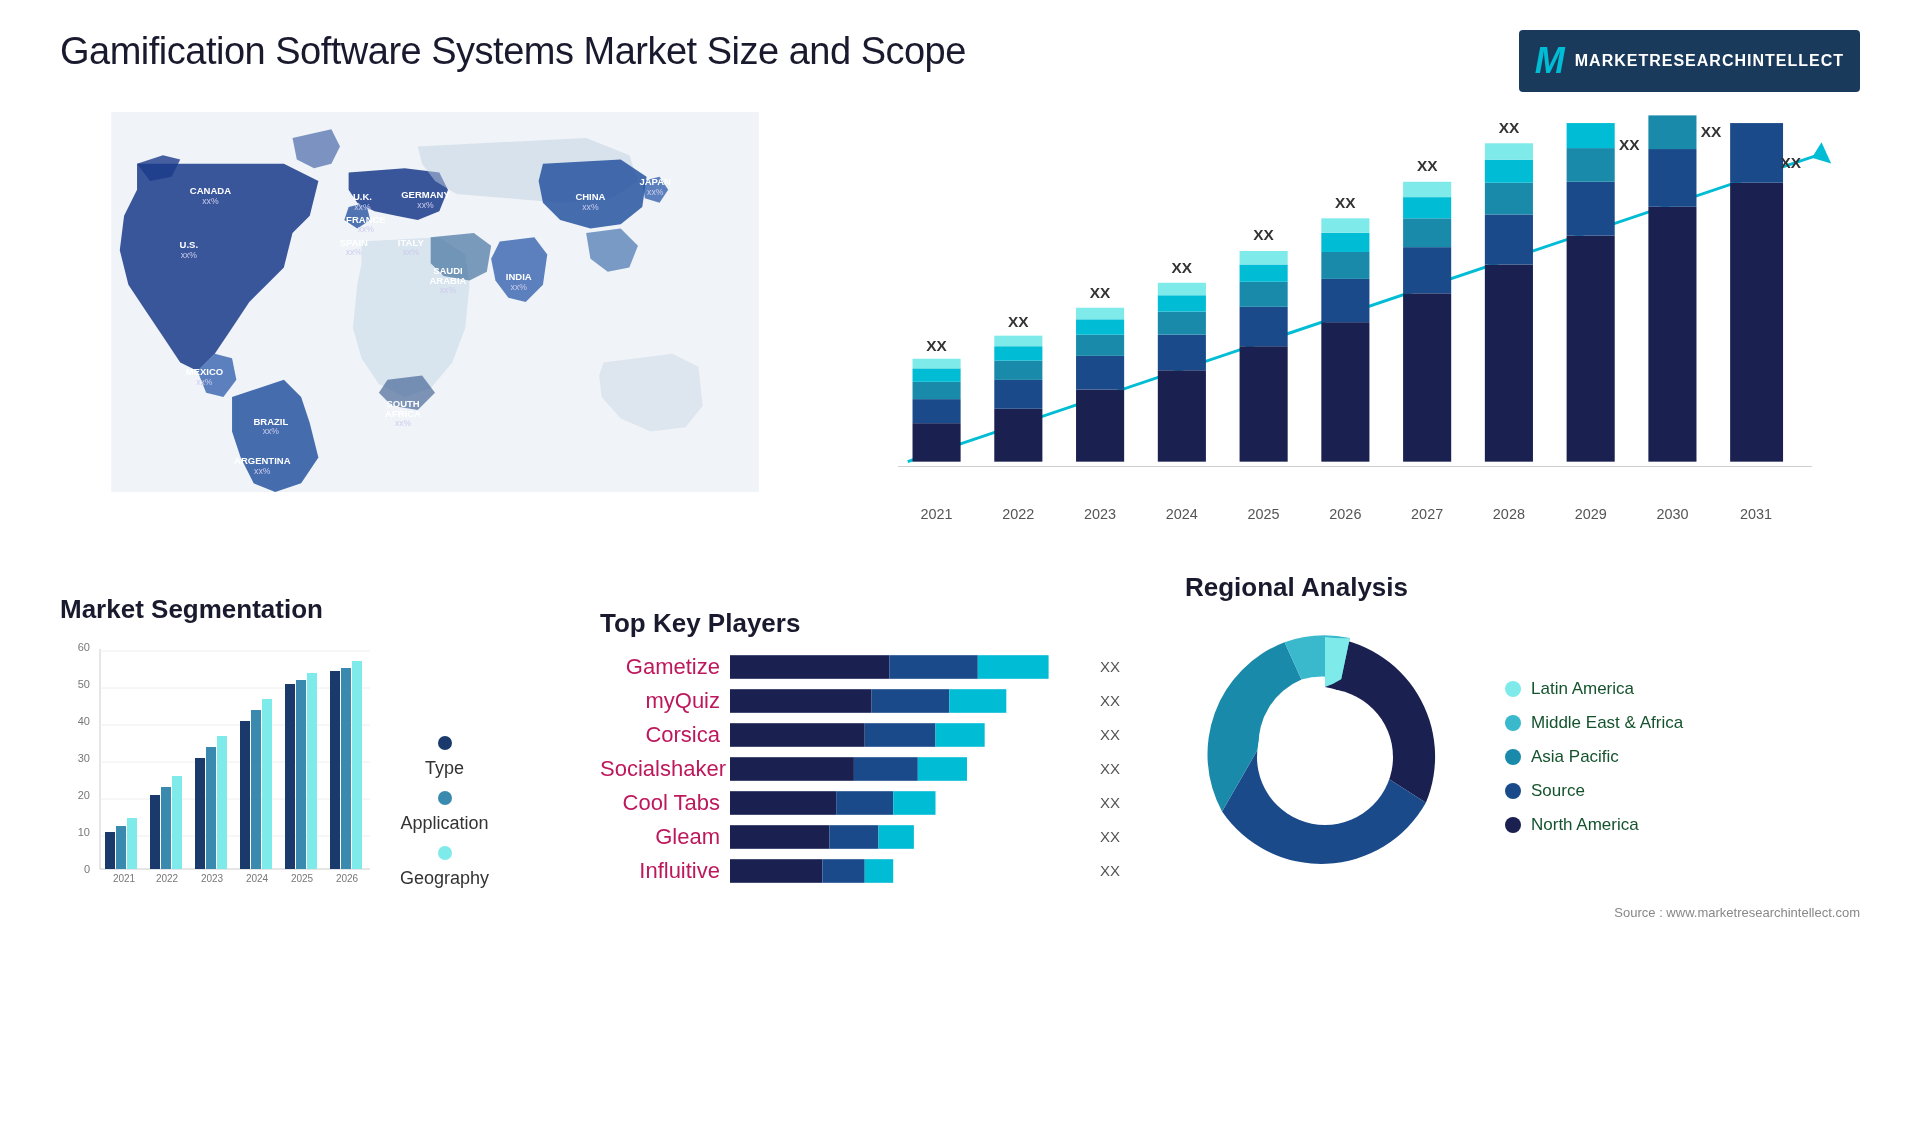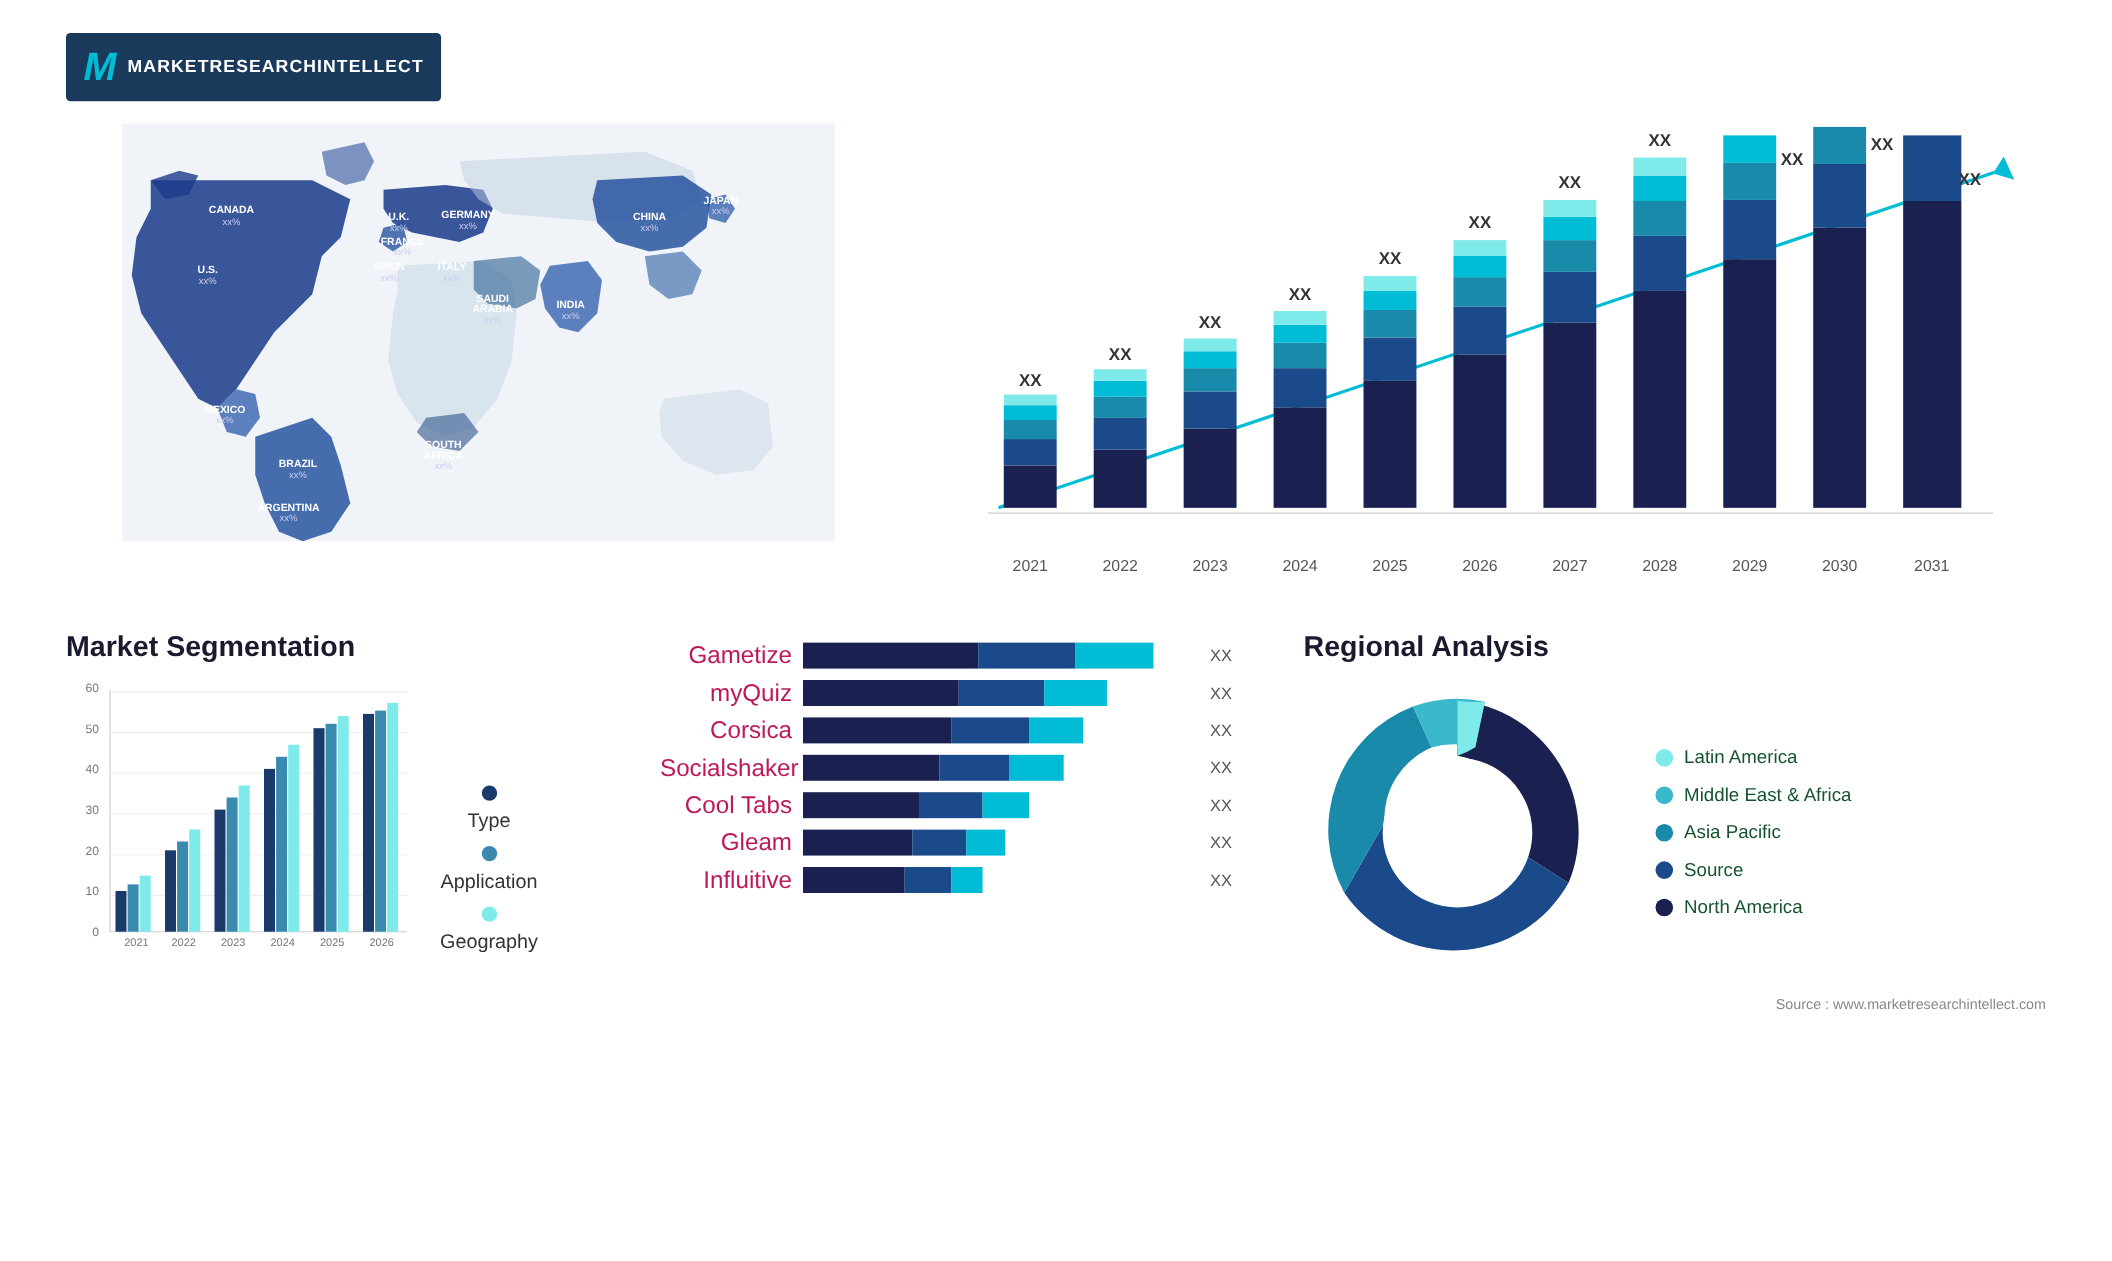--- a/index.html
+++ b/index.html
@@ -82,21 +82,21 @@
       flex: 1;
       height: 430px;
       position: relative;
       display: flex;
       flex-direction: column;
     }
     
     .bottom-section {
       display: flex;
       gap: 40px;
-      align-items: flex-start;
+      align-items: center;
     }
     
     .market-seg {
       flex: 0 0 500px;
     }
     .section-title {
       font-size: 26px;
       font-weight: 700;
       color: #1a1a2e;
       margin-bottom: 14px;
@@ -214,20 +214,21 @@
       fill: #cce;
       text-anchor: middle;
     }
   </style>
 </head>
 <body>
 
 <div class="page-container">
 
   <div class="header">
+    <h1 class="page-title">Gamification Software Systems Market Size and Scope</h1>
     <div class="logo-area">
       <div class="logo-box">
         <span class="logo-m">M</span>
         <div class="logo-text">
           <span>MARKET</span>
           <span>RESEARCH</span>
           <span>INTELLECT</span>
         </div>
       </div>
     </div>
@@ -488,20 +489,21 @@
           </div>
           <div class="legend-item">
             <div class="legend-dot" style="background:#7eeaea;"></div>
             <span>Geography</span>
           </div>
         </div>
       </div>
     </div>
 
     <div class="key-players">
+      <h2 class="section-title">Top Key Players</h2>
       <div class="players-list">
 
         <div class="player-row">
           <div class="player-name">Gametize</div>
           <div class="player-bar-wrap">
             <svg width="100%" height="28" viewBox="0 0 360 28">
               <rect x="0" y="2" width="162" height="24" fill="#1a2050"></rect>
               <rect x="162" y="2" width="90" height="24" fill="#1a4a8a"></rect>
               <rect x="252" y="2" width="72" height="24" fill="#00bcd4"></rect>
             </svg>

